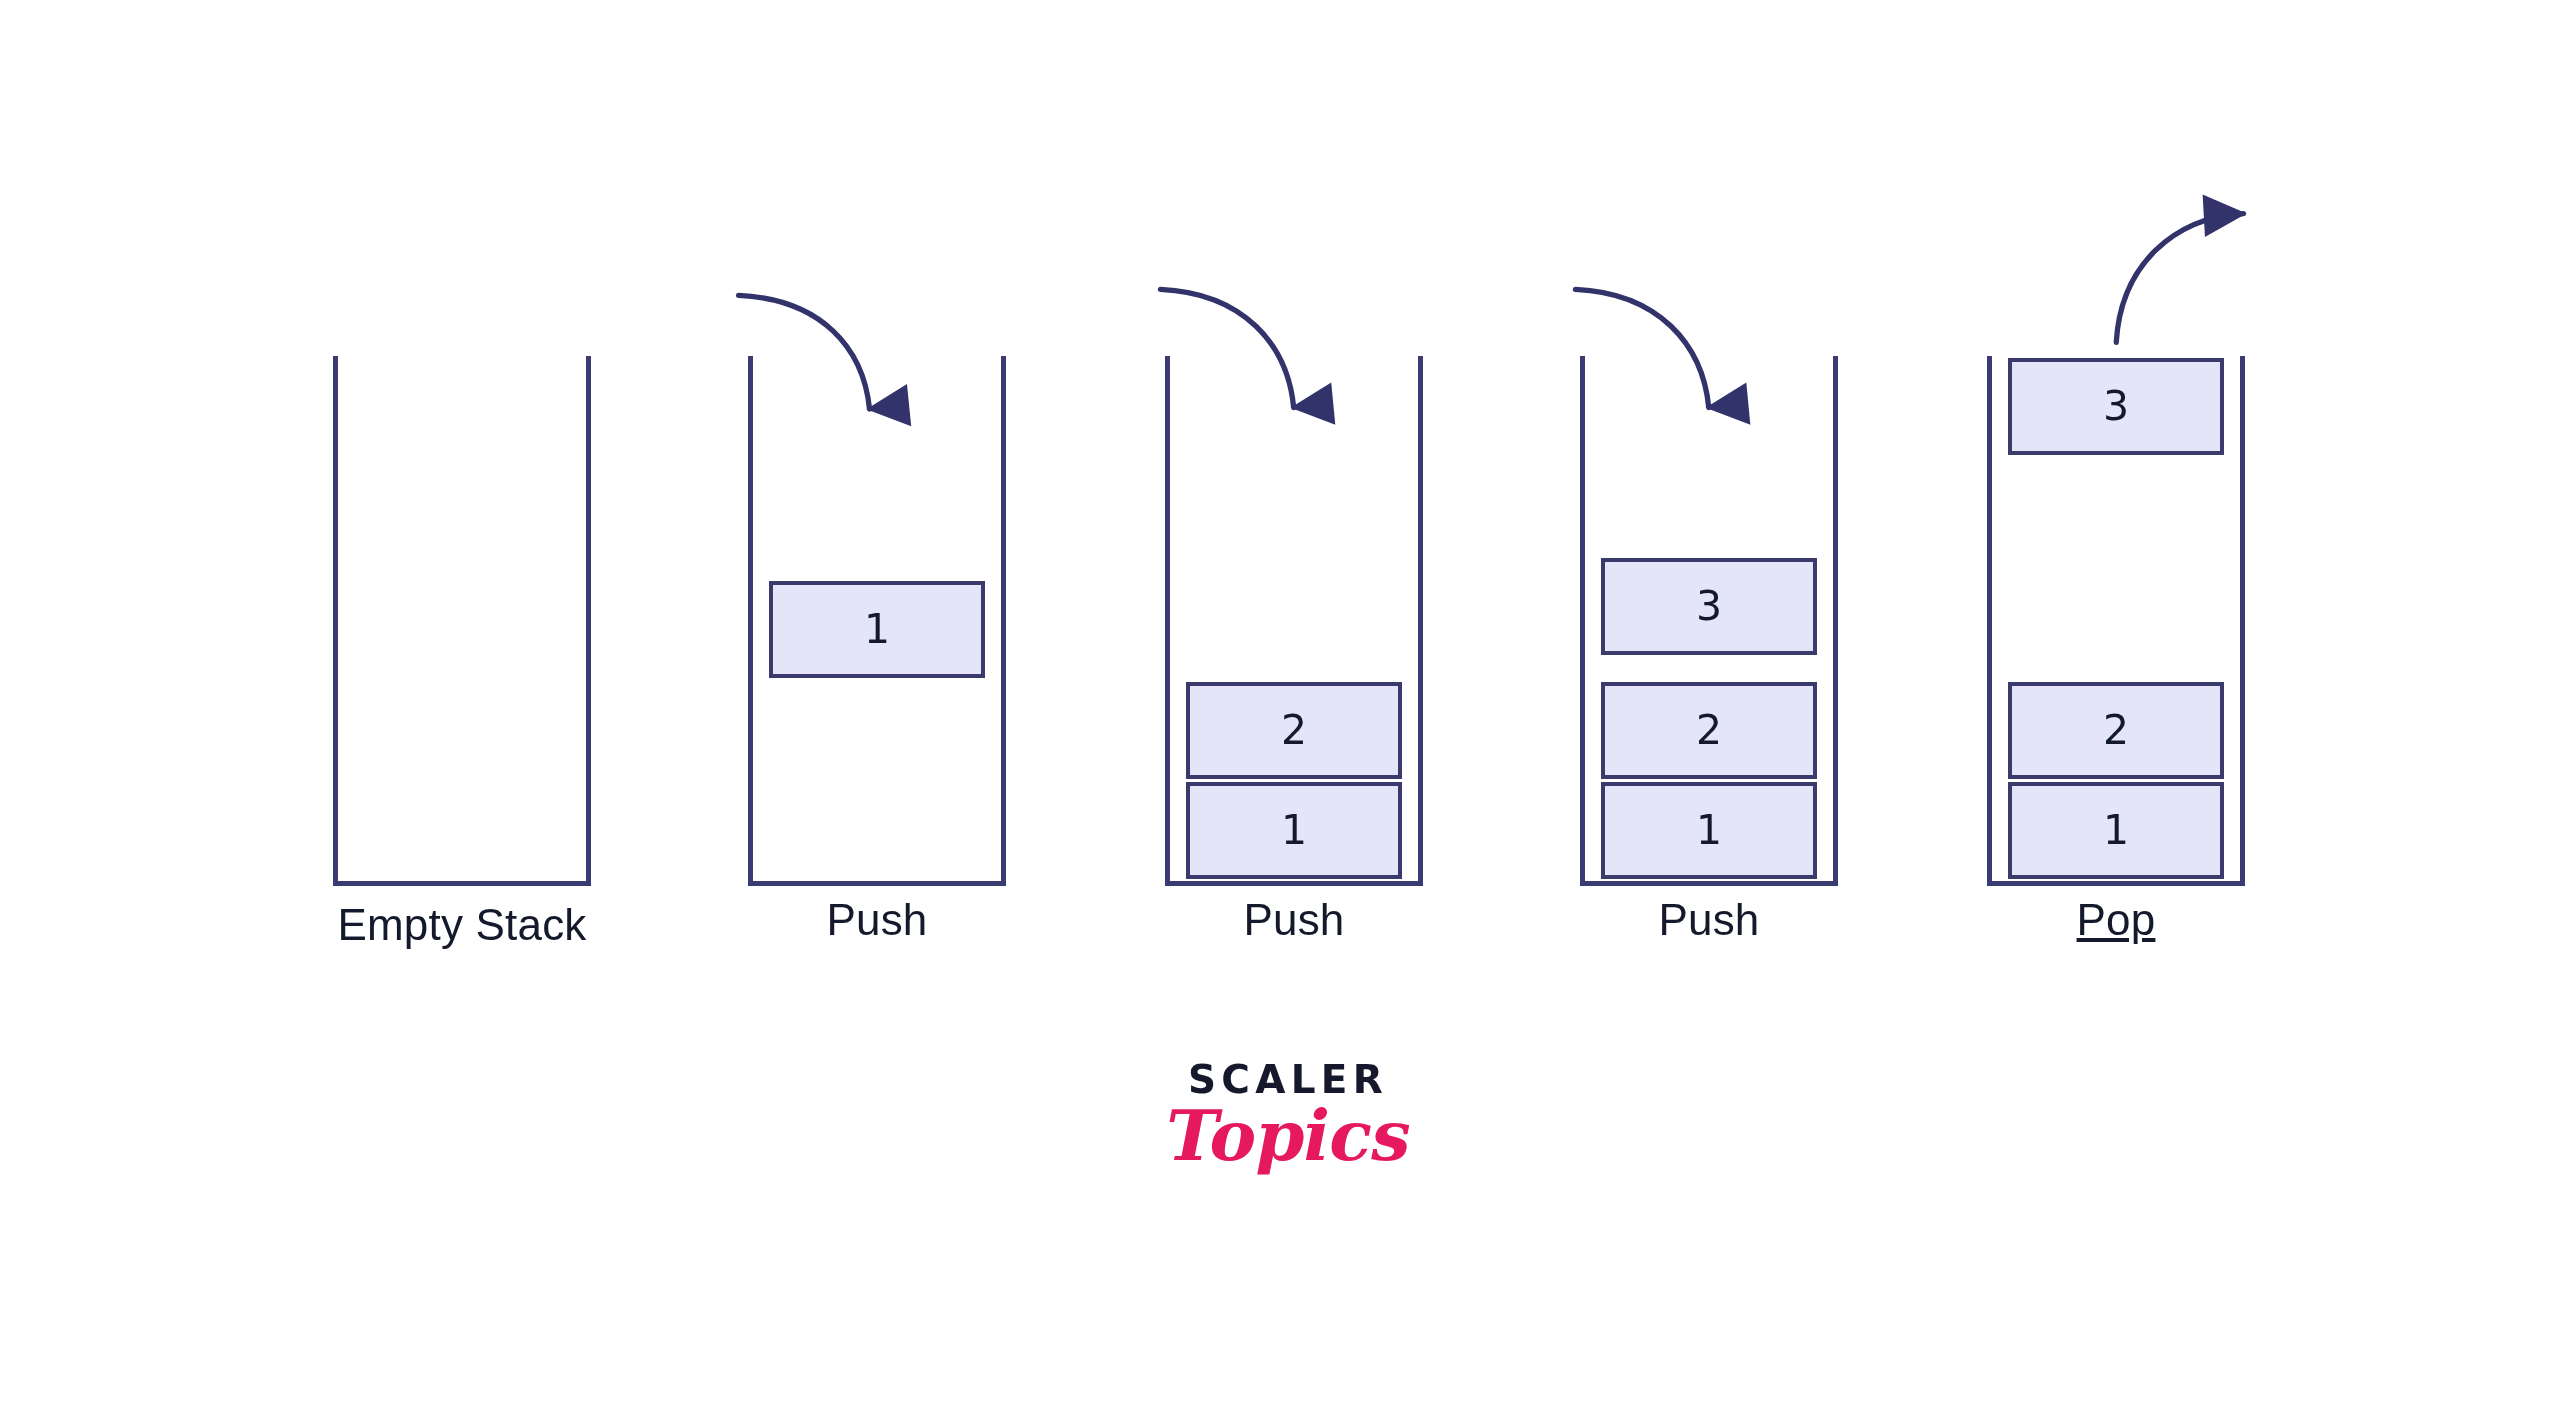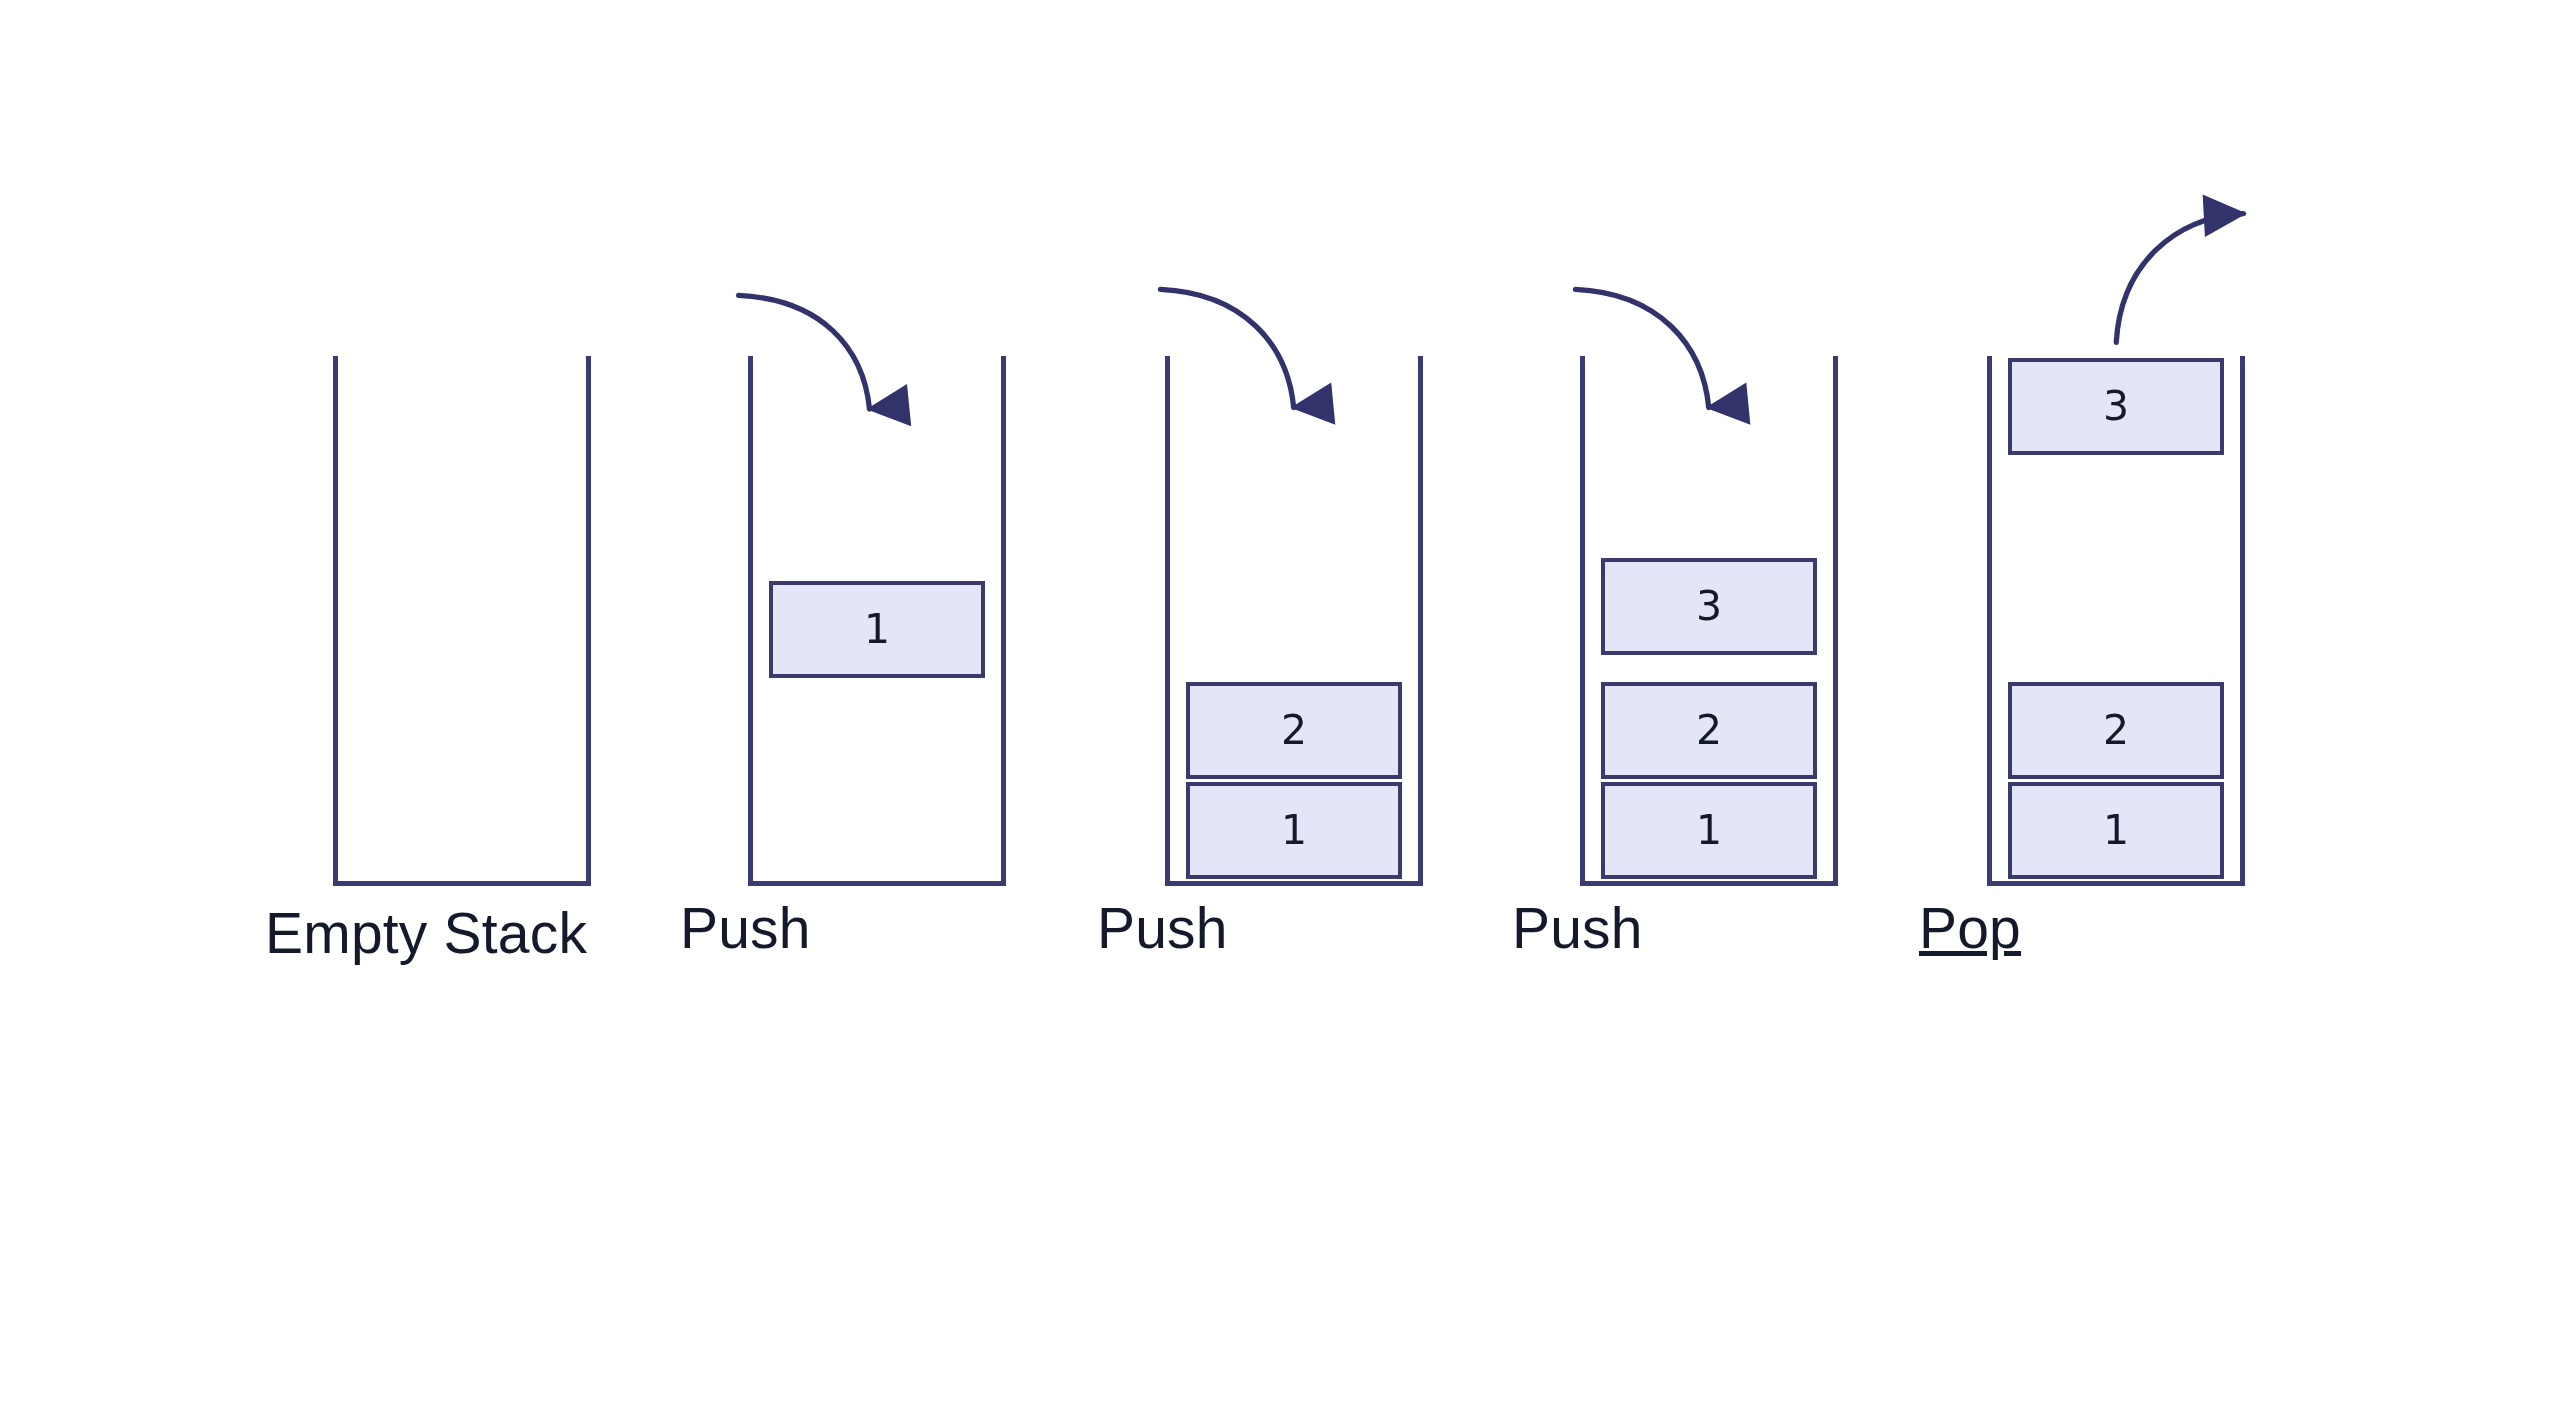--- a/index.html
+++ b/index.html
@@ -68,22 +68,23 @@
     font-family: "DejaVu Sans", sans-serif;
     font-size: 41px;
     line-height: 1;
     color: #131a2c;
     font-weight: 400;
   }
 
   
   .stack-caption {
     position: absolute;
+    text-align: center;
     font-family: "Liberation Sans", sans-serif;
-    font-size: 57px;
+    font-size: 44px;
     color: #141a2b;
     white-space: nowrap;
     letter-spacing: 0.2px;
   }
 
   
   #brand-logo {
     position: absolute;
     left: 0;
     top: 1060px;
@@ -196,15 +197,19 @@
     <div class="stack-box" style="left:21px;top:326px;width:216px;height:97px;">
       <span class="stack-box-value">2</span>
     </div>
     <div class="stack-box" style="left:21px;top:426px;width:216px;height:97px;">
       <span class="stack-box-value">1</span>
     </div>
 
     <div class="stack-caption" style="left:-68px;top:539px;width:394px;text-decoration:underline;">Pop</div>
   </div>
 
+  <div id="brand-logo">
+    <span class="brand-scaler">SCALER</span>
+    <span class="brand-topics">Topics</span>
+  </div>
 
 </div>
 
 
 </body></html>

